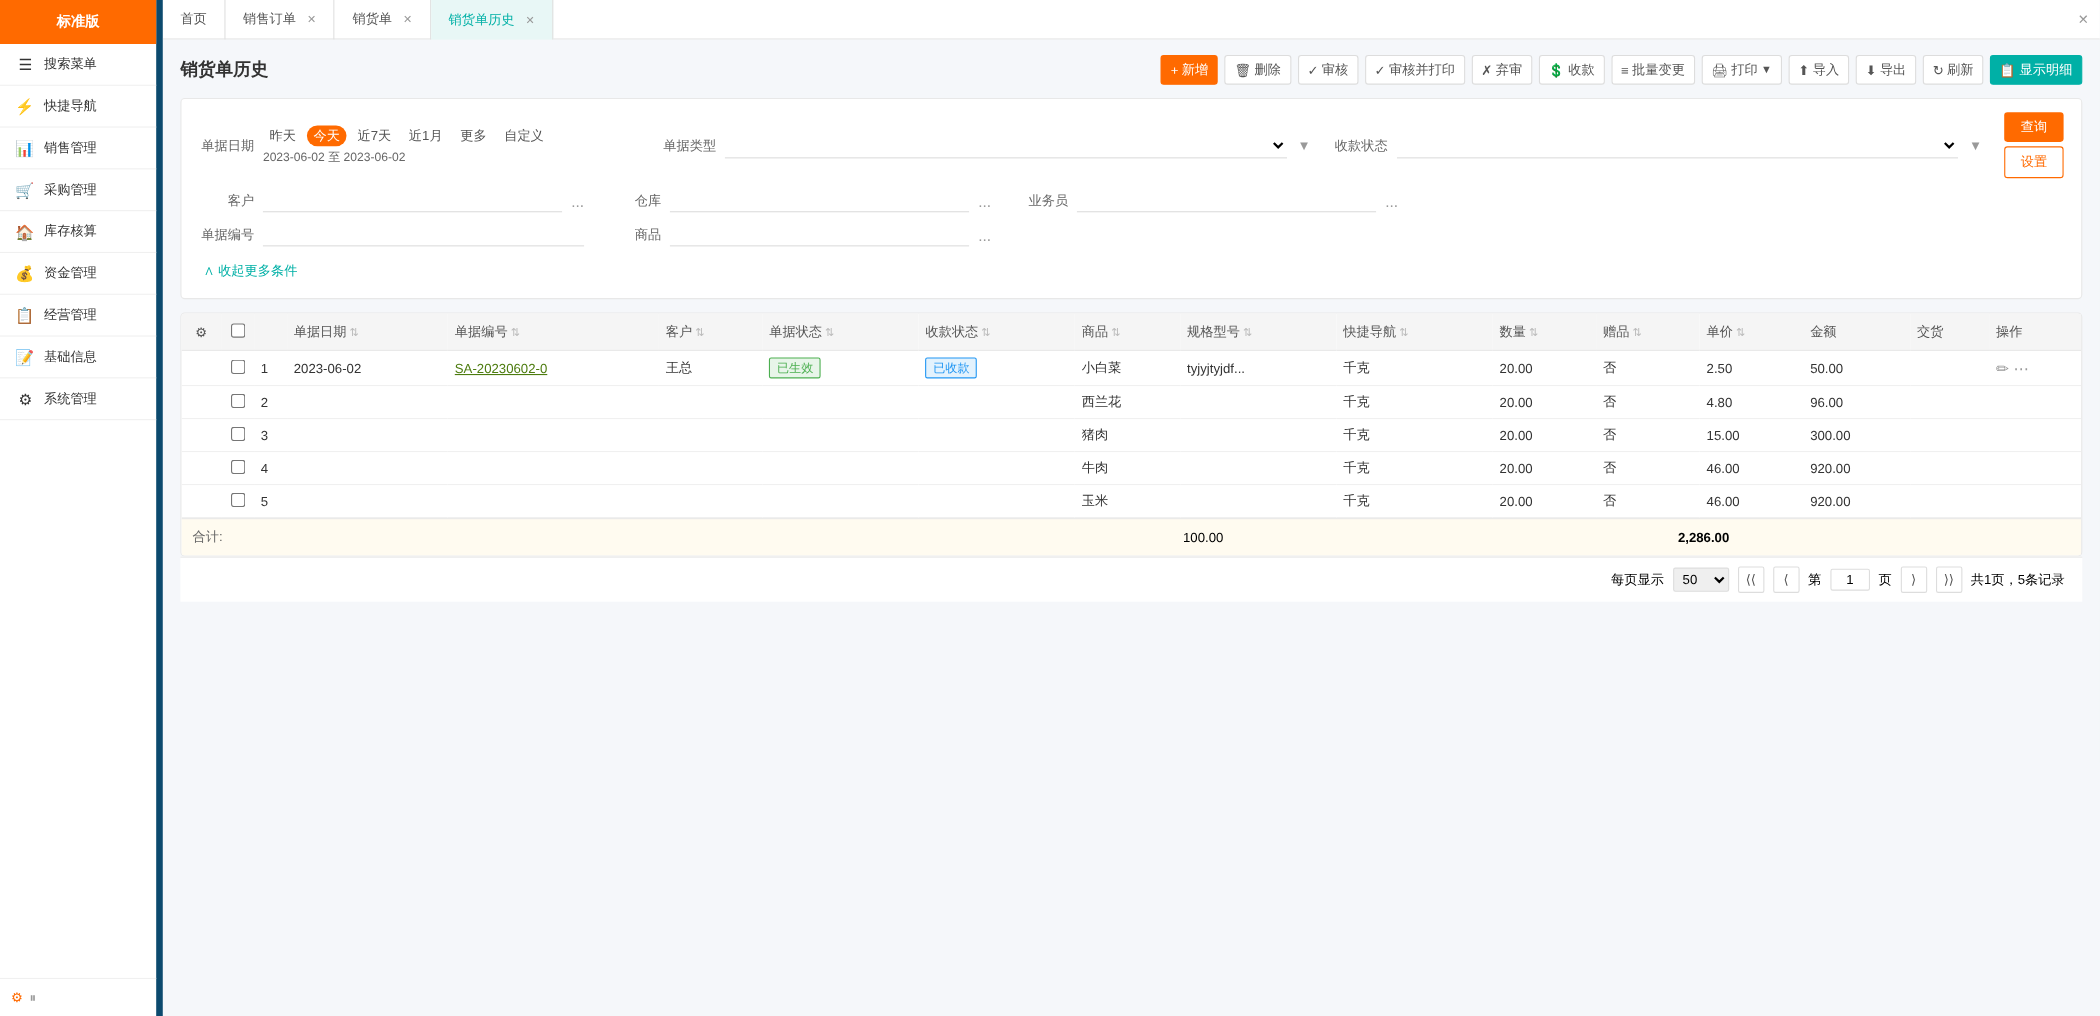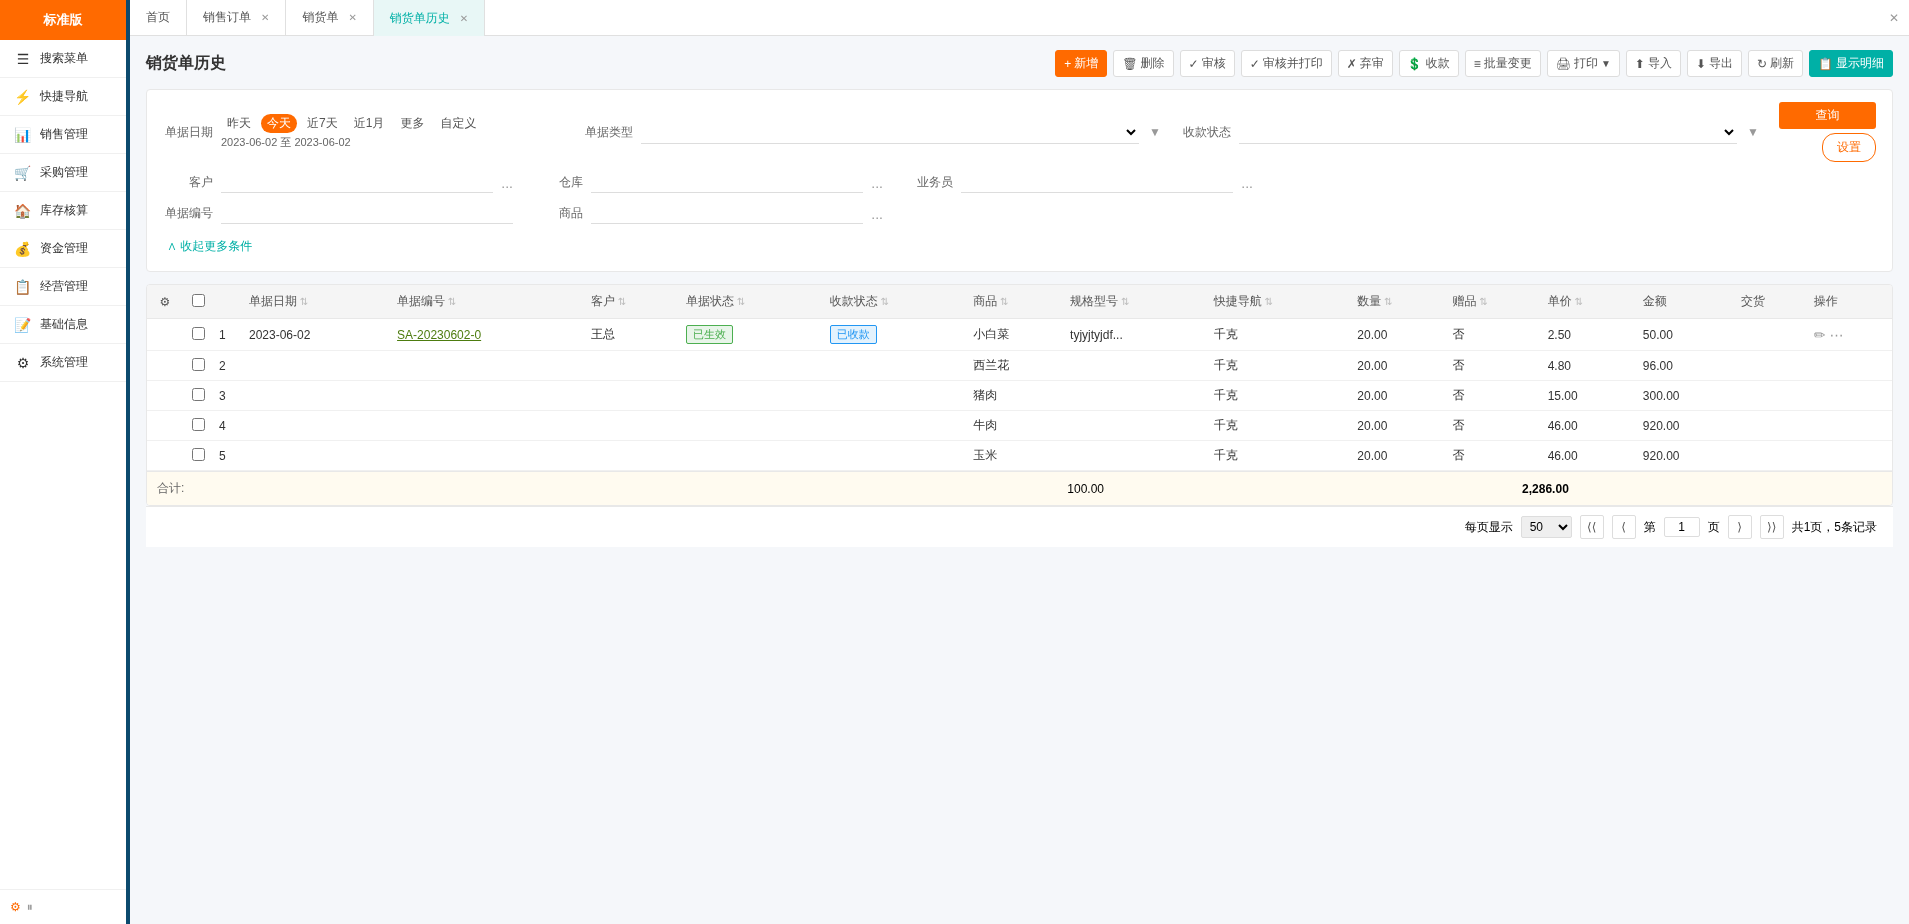--- a/index.html
+++ b/index.html
@@ -1,22 +1,22 @@
 <!DOCTYPE html>
 <html><head>
   <meta charset="utf-8">
   <style>
     * { box-sizing: border-box; margin: 0; padding: 0; font-family: 'Microsoft YaHei', Arial, sans-serif; font-size: 12px; }
     body { display: flex; height: 924px; overflow: hidden; background: #f5f5f5; }
 
     
     .sidebar {
-      width: 130px;
+      width: 148px;
       background: #fff;
-      border-right: 4px solid #0c4a6e;
+      border-right: 6px solid #0c4a6e;
       display: flex;
       flex-direction: column;
       height: 100%;
     }
     .sidebar-logo {
       height: 40px;
       background: #ff6a00;
       display: flex;
       align-items: center;
       justify-content: center;
@@ -290,25 +290,24 @@
       border: none;
       border-radius: 3px;
       padding: 5px 14px;
       cursor: pointer;
       font-size: 12px;
     }
     .set-btn {
       background: #fff;
       color: #ff6a00;
       border: 1px solid #ff6a00;
-      border-radius: 13px;
+      border-radius: 3px;
       padding: 5px 14px;
       cursor: pointer;
       font-size: 12px;
-      margin-left: 43px;
     }
 
     .th-settings { width: 36px; text-align: center; }
     .th-check { width: 30px; text-align: center; }
 
     .checkbox-cell { text-align: center; }
     input[type=checkbox] { cursor: pointer; }
   </style>
 </head>
 <body>

